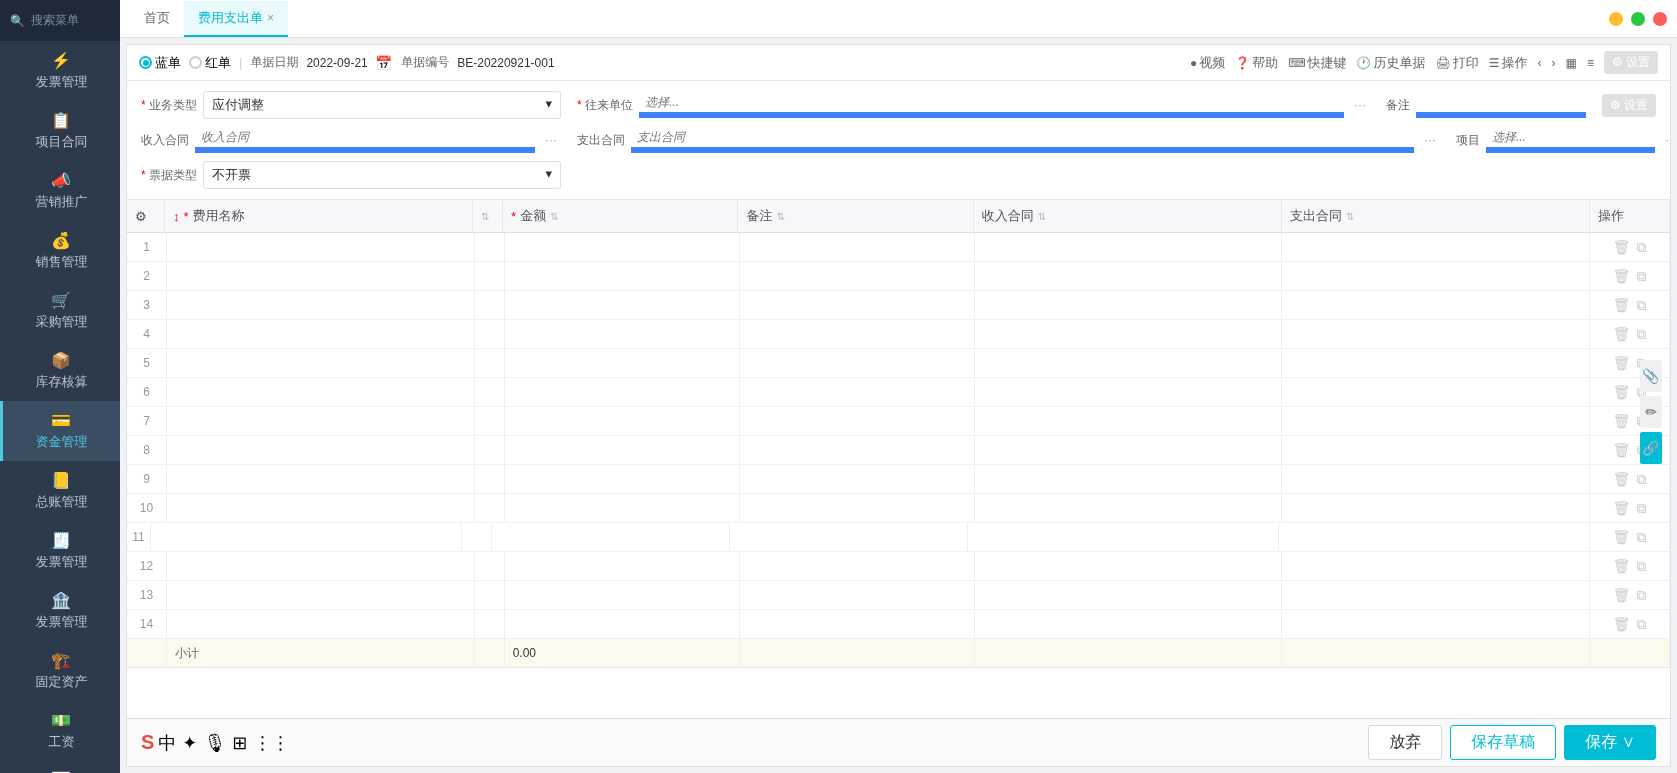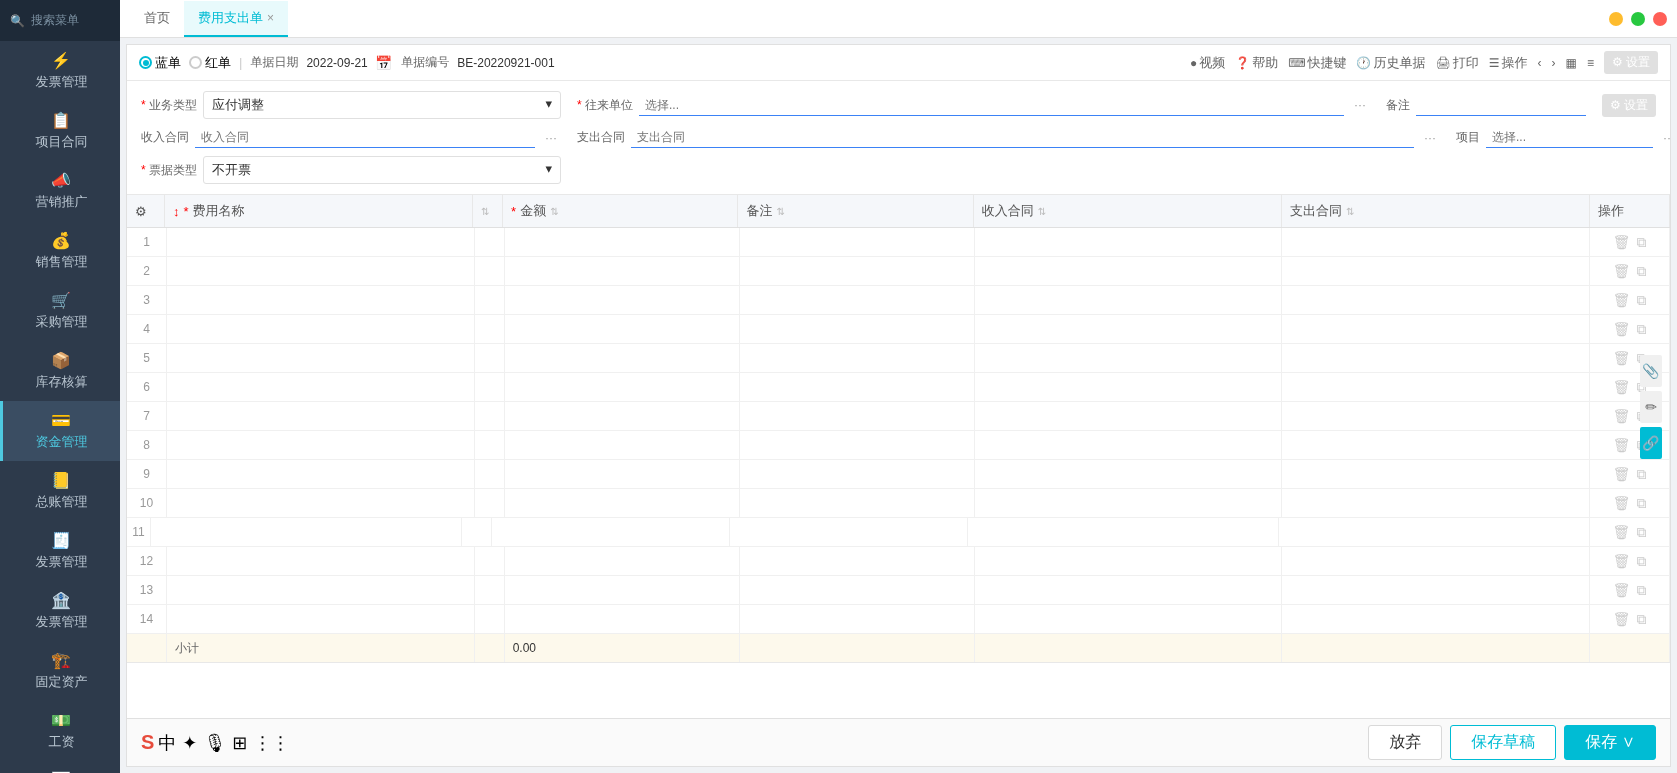--- a/index.html
+++ b/index.html
@@ -131,26 +131,27 @@
       flex-shrink: 0;
       background: #fff;
     }
     .form-row { display: flex; align-items: center; gap: 16px; }
     .form-field { display: flex; align-items: center; gap: 6px; flex: 1; }
     .form-field-label { color: #666; font-size: 12px; white-space: nowrap; }
     .form-field-label.required::before { content: '* '; color: red; }
     .form-field-input {
       flex: 1;
       border: none;
-      border-bottom: 1px solid #3b82f6;
+      border-bottom: 6px solid #3b82f6;
       padding: 3px 6px;
       font-size: 12px;
       color: #333;
       outline: none;
       background: transparent;
+      font-style: italic;
     }
     .form-field-select {
       flex: 1;
       border: 1px solid #e0e0e0;
       padding: 4px 8px;
       font-size: 12px;
       color: #333;
       outline: none;
       background: #fff;
       border-radius: 3px;

